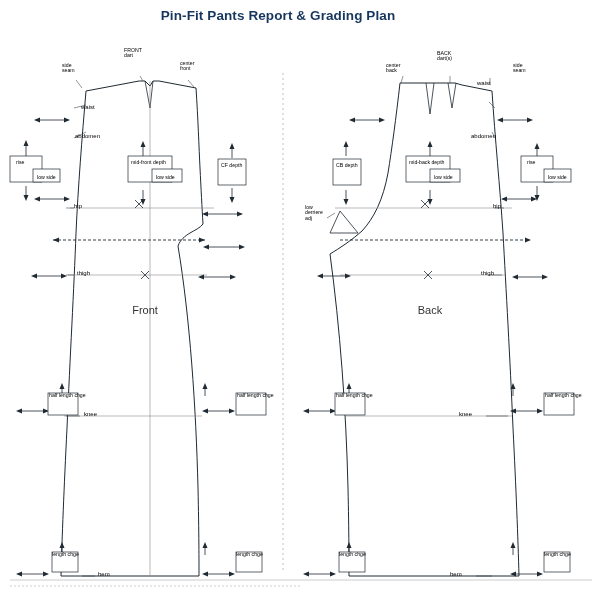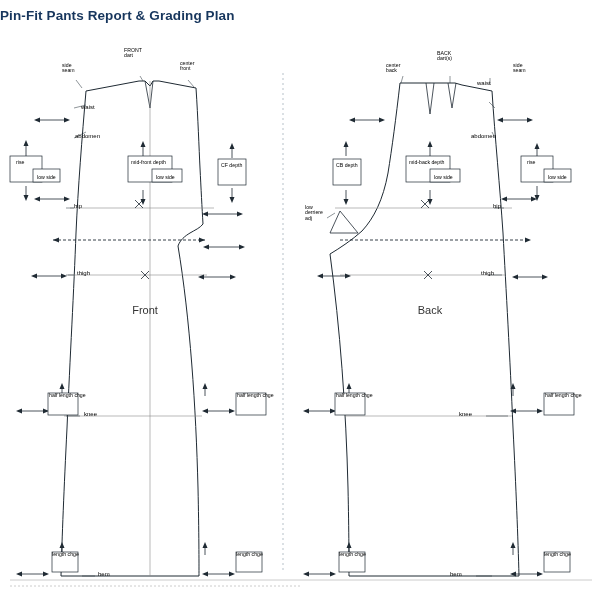--- a/index.html
+++ b/index.html
@@ -19,20 +19,21 @@
     position: relative;
     width: 600px;
     height: 600px;
     background: #ffffff;
   }
   #title {
     position: absolute;
     top: 8px;
     left: 0;
     width: 556px;
+    text-align: center;
     font-size: 13.5px;
     font-weight: bold;
     color: #17365d;
     letter-spacing: 0.1px;
   }
   #canvas {
     position: absolute;
     top: 28px;
     left: 0;
     width: 600px;

